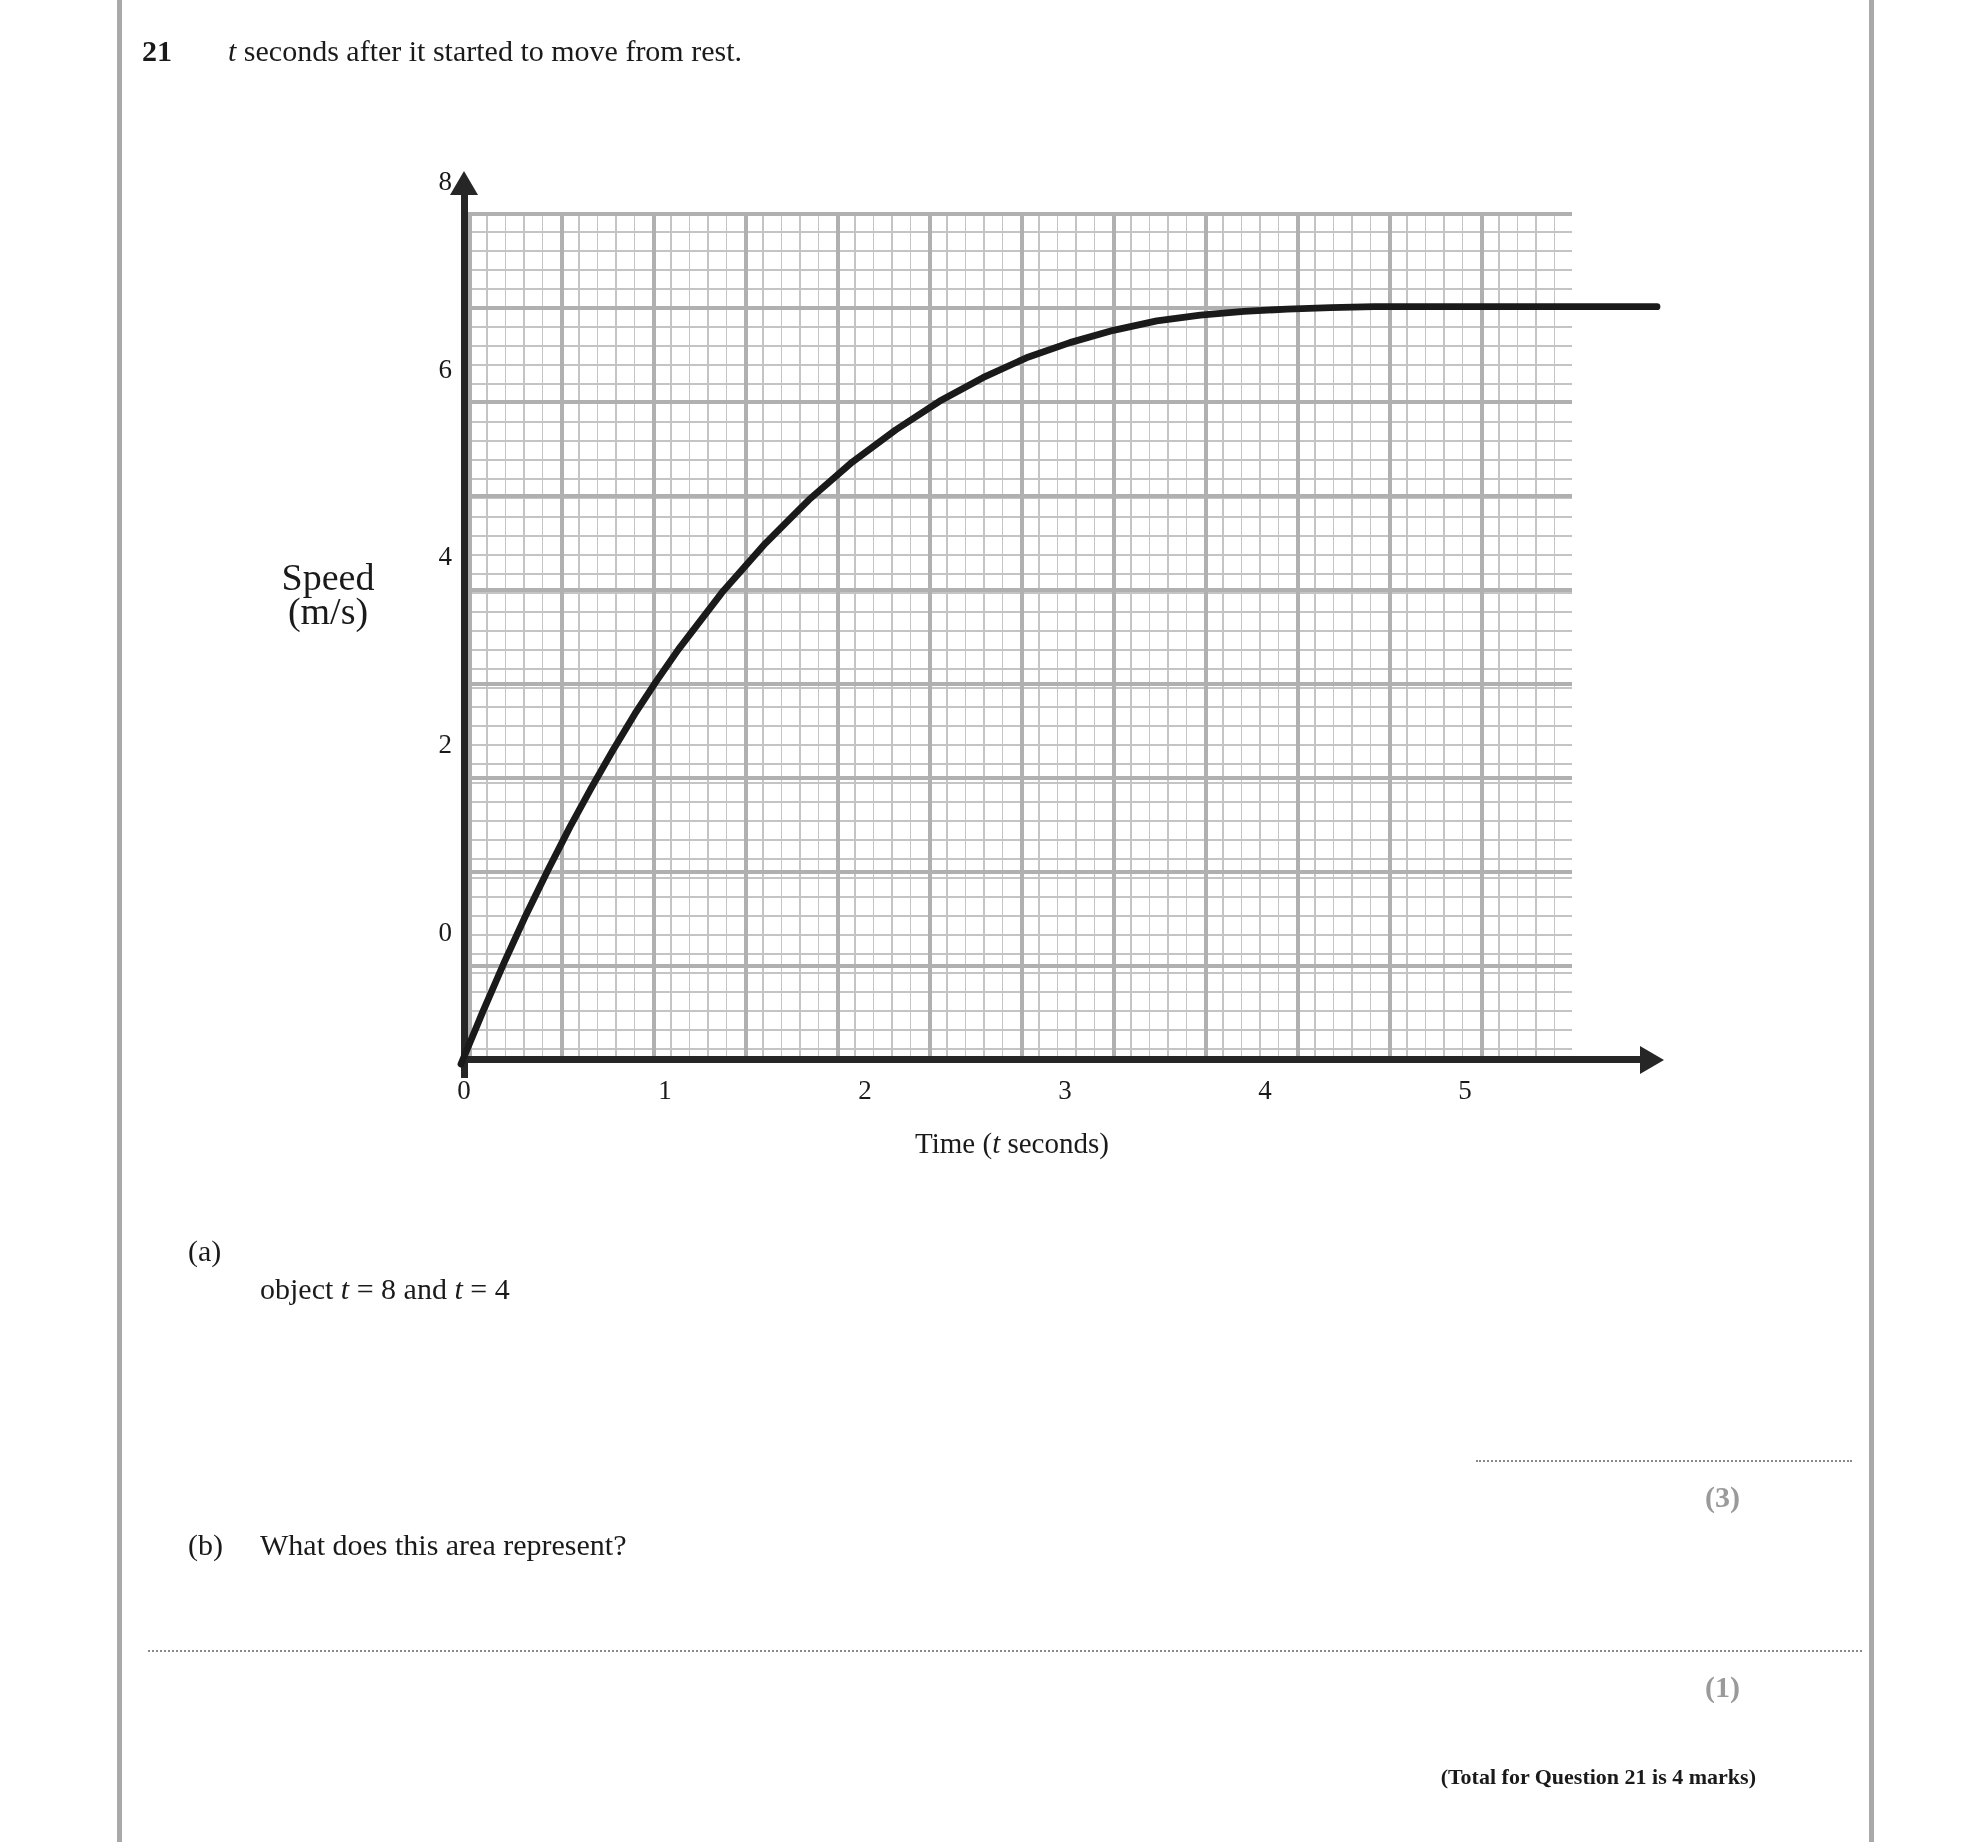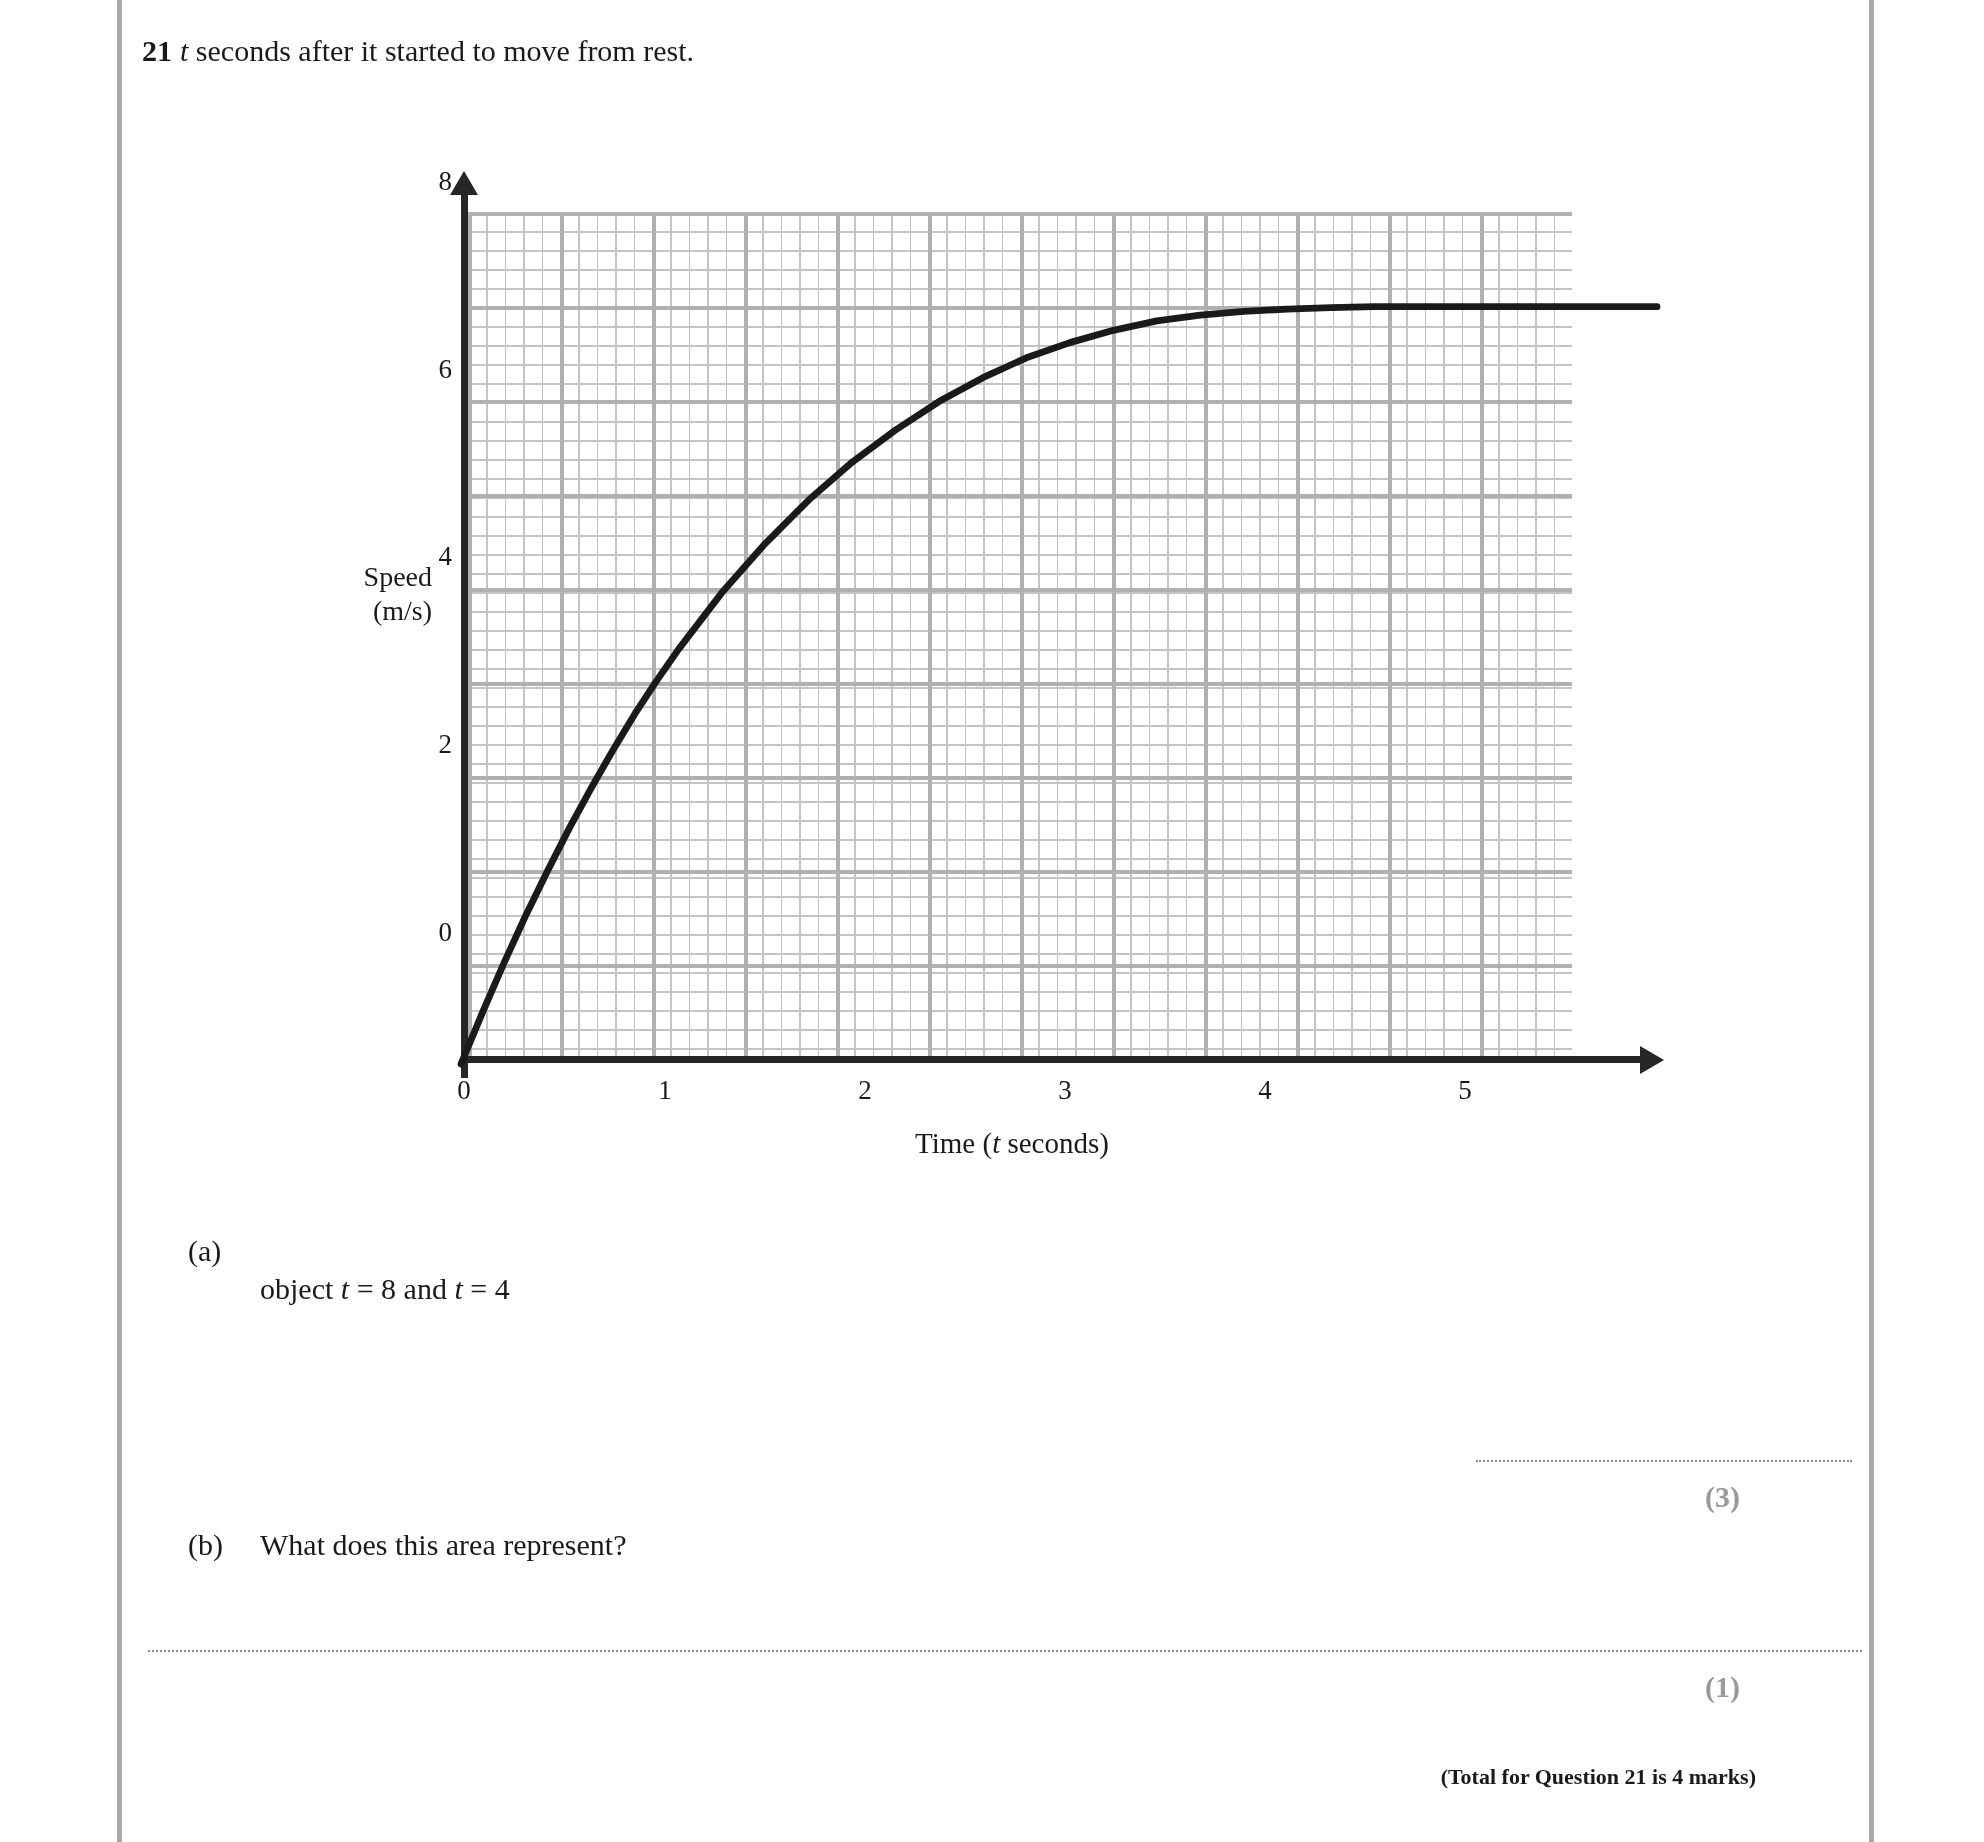--- a/index.html
+++ b/index.html
@@ -14,21 +14,21 @@
   
   .margin-rule{position:absolute;top:0;bottom:0;width:4.8px;background:#a9a9a9;}
   .margin-rule.left{left:117px;}
   .margin-rule.right{left:1869px;}
 
   
   .qblock{position:absolute;left:142px;top:32px;width:1560px;}
   .qrow{display:flex;align-items:flex-start;}
   .qnum{font-weight:bold;font-size:30px;line-height:38px;width:38px;flex:0 0 38px;}
   .qtext{font-size:30px;line-height:38px;}
-  .qtext .l2{display:block;}
+  .qtext .l2{display:block;margin-left:48px;}
   i{font-style:italic;}
 
   
   .graph{position:absolute;left:256px;top:168px;width:1424px;height:1024px;}
 
   .plot{
     position:absolute;left:212px;top:44px;
     width:1104px;height:844px;
     background:#ffffff;
   }
@@ -64,21 +64,21 @@
     position:absolute;right:0;width:48px;text-align:right;
     font-size:27px;line-height:27px;
   }
   .ytick-holder{position:absolute;left:136px;top:0;width:60px;height:920px;}
 
   .xtick-holder{position:absolute;left:0;top:906px;width:1400px;height:44px;}
   .xlab{position:absolute;width:48px;text-align:center;font-size:27px;line-height:32px;}
 
   .ytitle{
     position:absolute;left:-12px;top:392px;width:168px;
-    font-size:28px;line-height:34px;text-align:right;margin-left:20px;
+    font-size:38px;line-height:34px;text-align:center;
   }
   .xtitle{
     position:absolute;left:316px;top:958px;width:880px;
     text-align:center;font-size:29px;line-height:34px;
   }
 
   
   .part{position:absolute;font-size:30px;line-height:38px;}
   .part .lbl{position:absolute;left:0;top:0;width:60px;}
   .part .body{margin-left:72px;display:block;}

